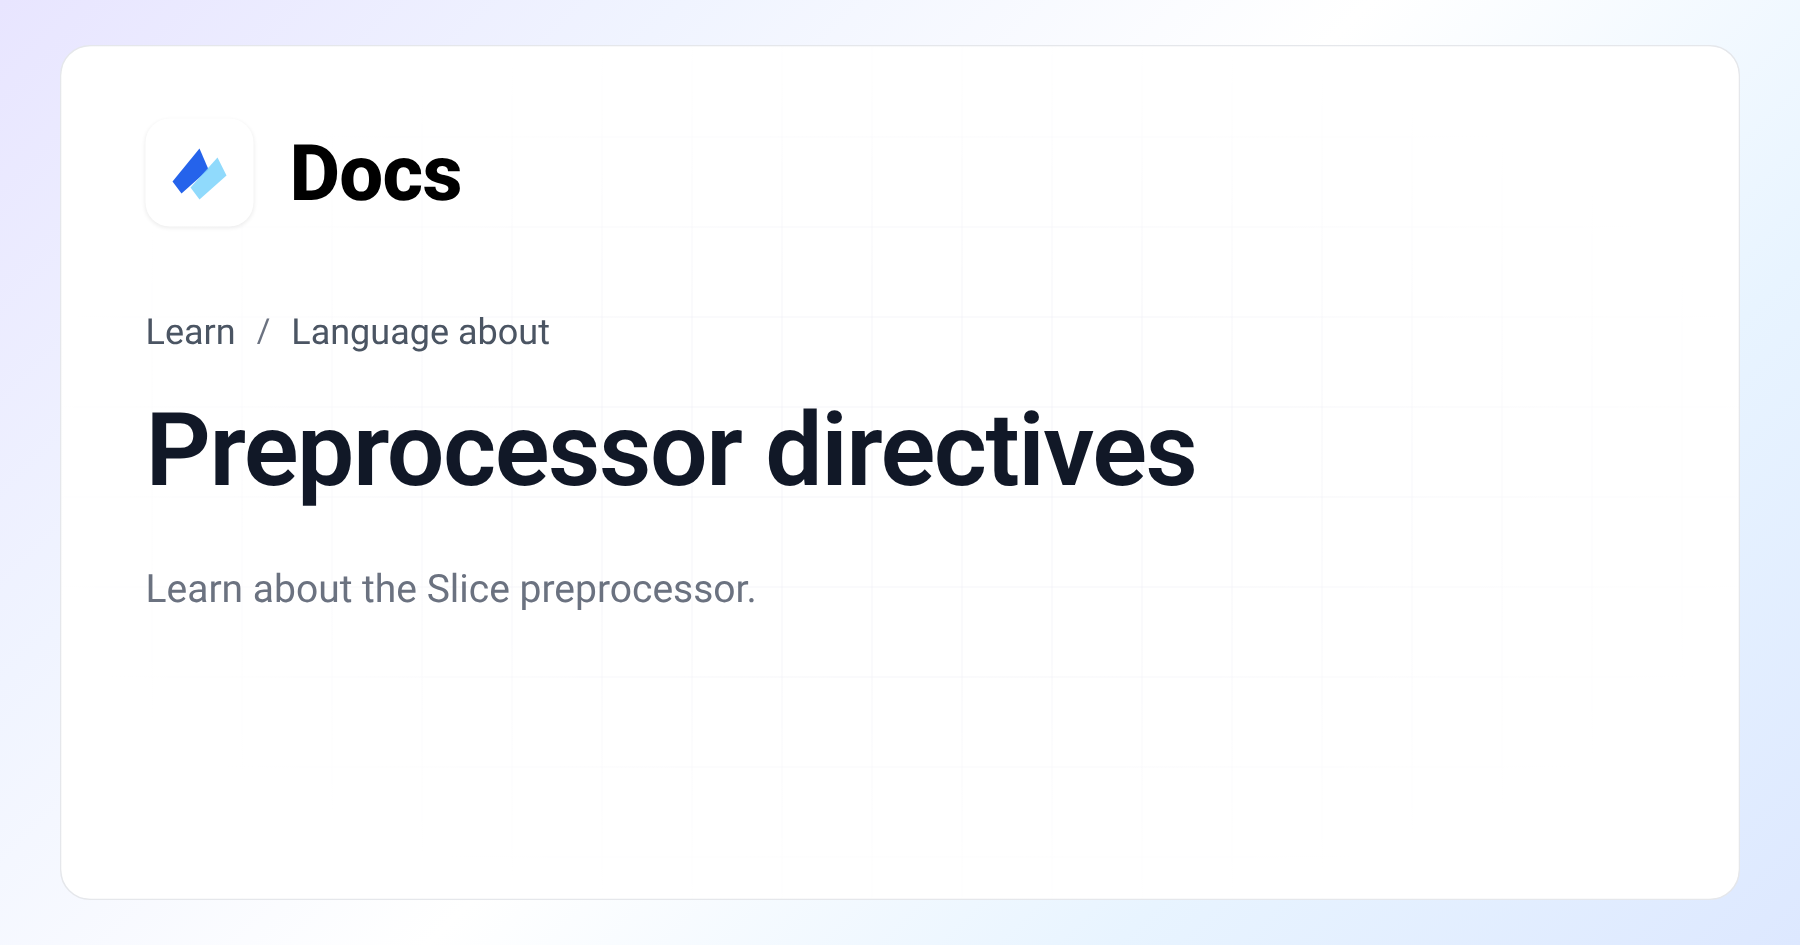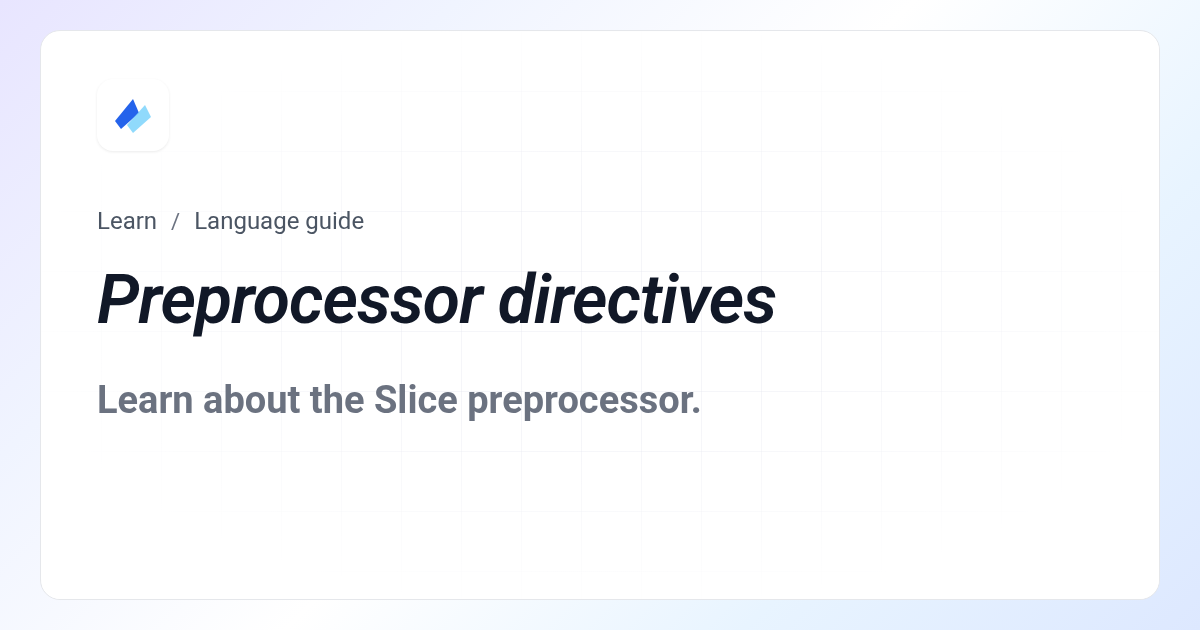--- a/index.html
+++ b/index.html
@@ -92,48 +92,48 @@
       font-size: 22px;
     }
     
     .page-title {
       font-size: 68px;
       font-weight: 600;
       color: #111827;
       letter-spacing: -1px;
       margin-bottom: 40px;
       line-height: 1.1;
-      font-style: italic;
     }
     
     .description {
-      font-size: 38px;
+      font-size: 26px;
       color: #6b7280;
-      font-weight: 700;
+      font-weight: 400;
     }
   </style>
 </head>
 <body>
 
 <div class="card">
   <div class="content">
 
     <div class="header">
       <div class="logo-container">
         <svg class="logo-svg" viewBox="0 0 48 48" xmlns="http://www.w3.org/2000/svg">
           <path d="M 6 30 L 24 8 L 30 22 L 12 38 Z" fill="#2563eb"></path>
           <path d="M 18 34 L 36 14 L 42 26 L 24 42 Z" fill="#7dd3fc" opacity="0.85"></path>
         </svg>
       </div>
+      <h1 class="docs-title">Docs</h1>
     </div>
 
     <nav class="breadcrumb">
       <span>Learn</span>
       <span class="breadcrumb-separator">/</span>
-      <span>Language guide</span>
+      <span>Language about</span>
     </nav>
 
     <h2 class="page-title">Preprocessor directives</h2>
 
     <p class="description">Learn about the Slice preprocessor.</p>
 
   </div>
 </div>
 
 </body></html>

